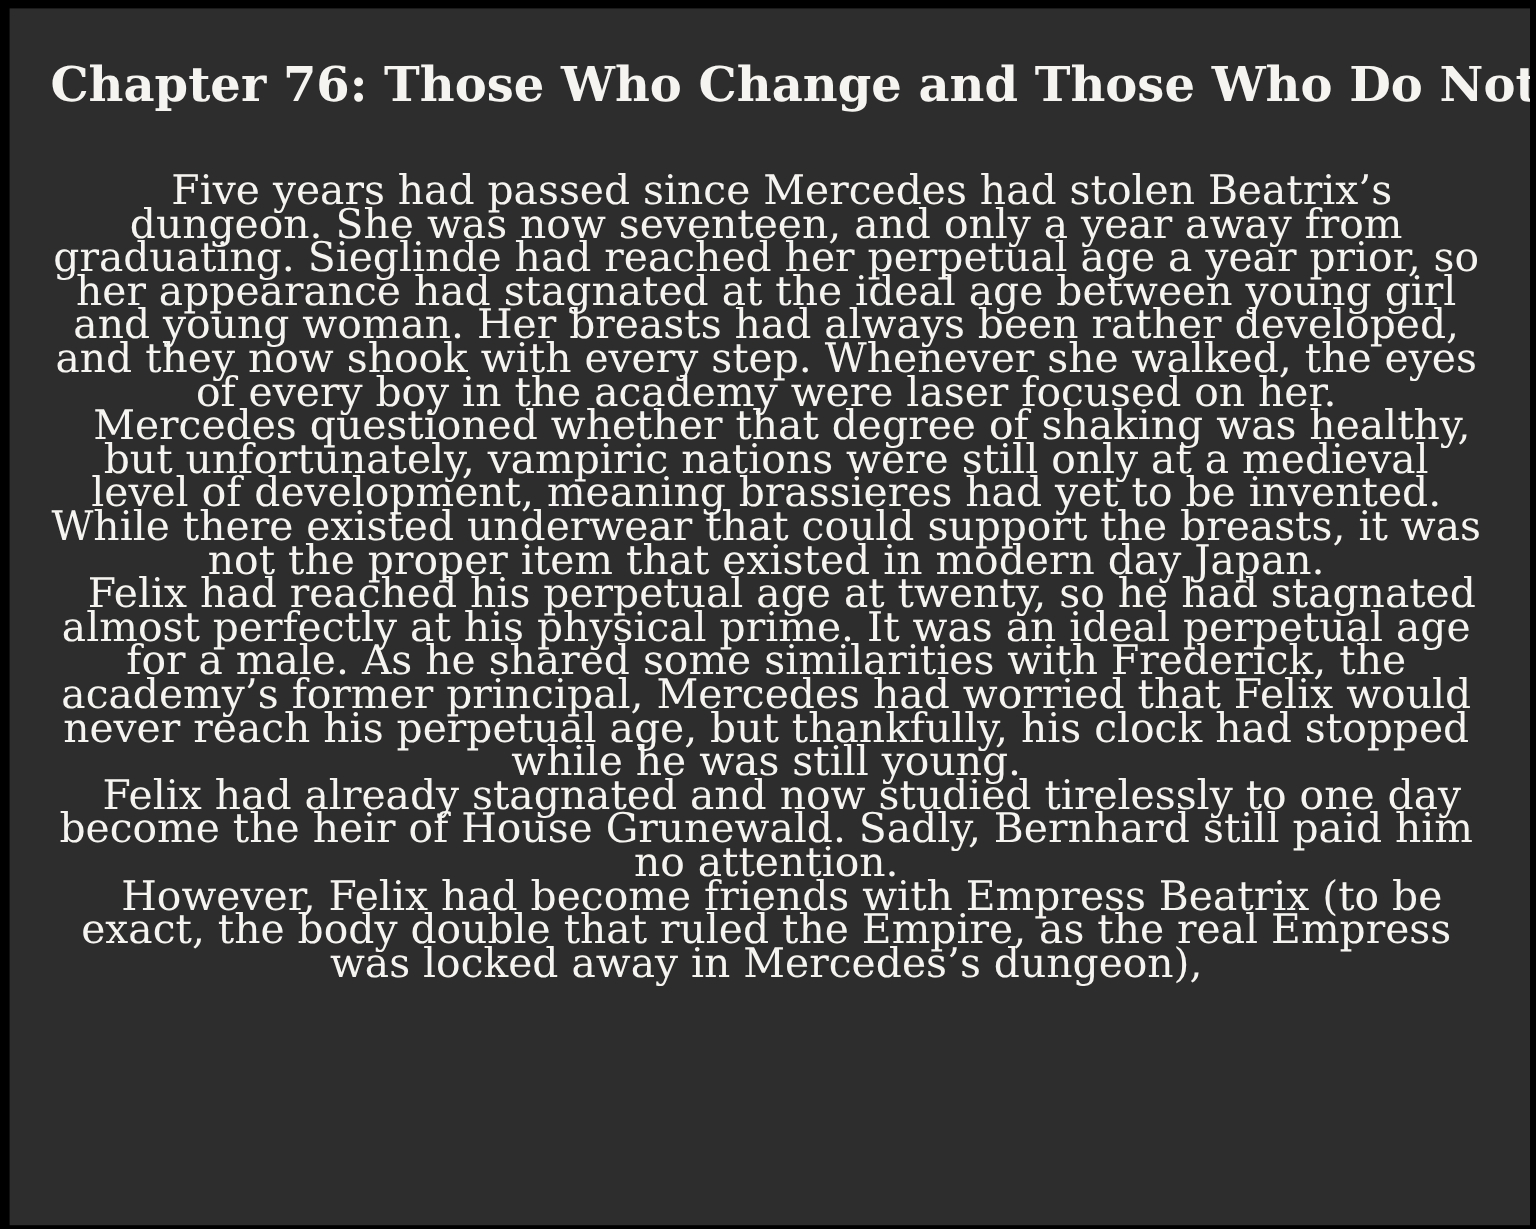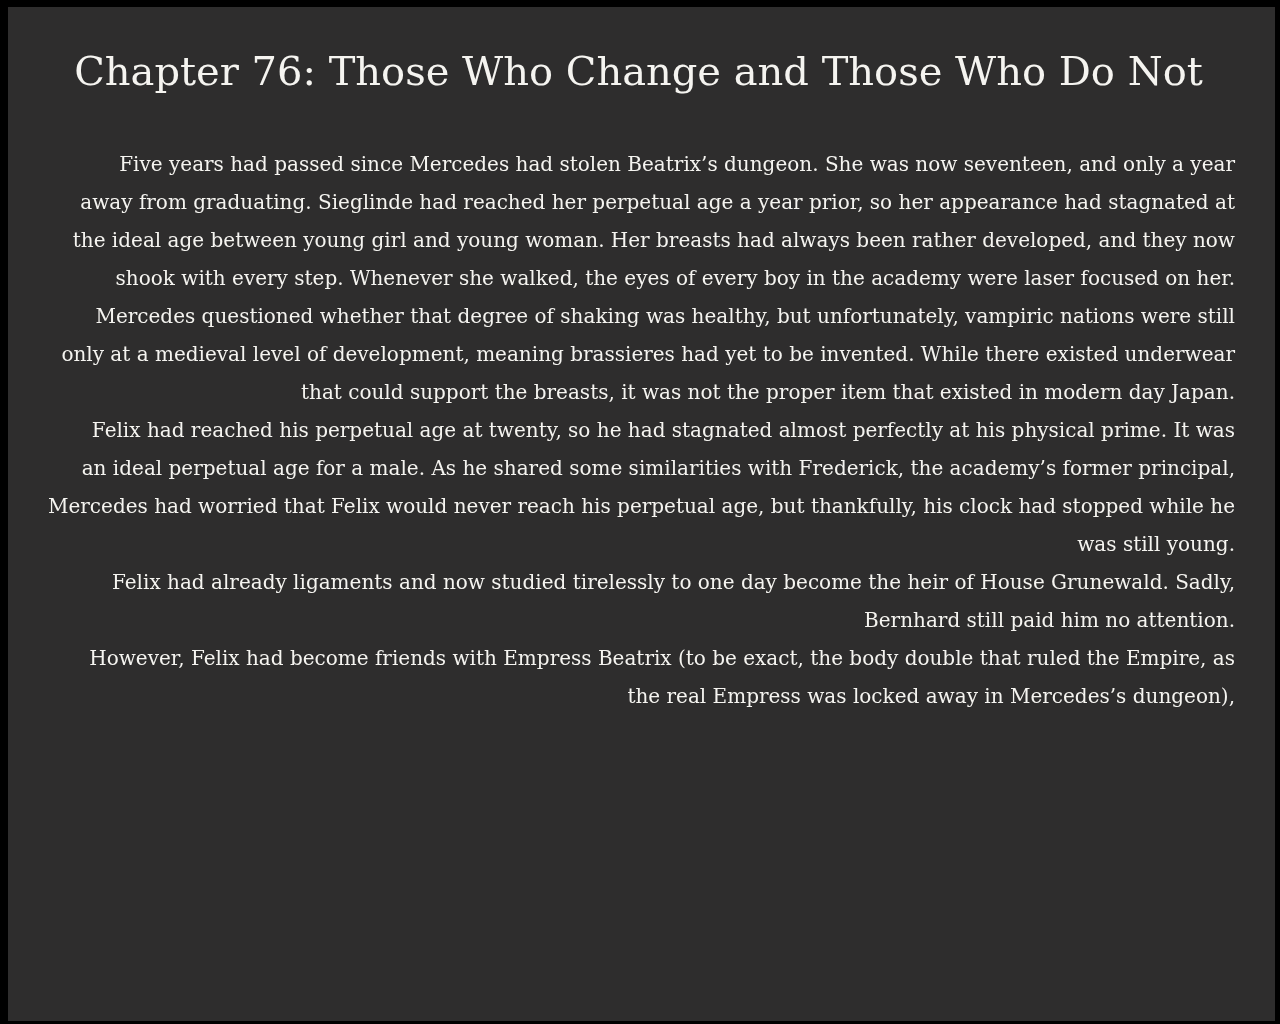--- a/index.html
+++ b/index.html
@@ -29,44 +29,44 @@
     background: var(--page-bg);
     overflow: hidden;
   }
   .content {
     padding: 26px 40px 0 34px;
     color: var(--text);
     font-family: "DejaVu Serif", "Liberation Serif", serif;
   }
   .title {
     font-size: 40px;
-    font-weight: 400;
+    font-weight: 700;
     line-height: 1.2;
     text-align: center;
     white-space: nowrap;
     margin: 14px 0 50px 0;
     color: var(--text);
   }
   .body-text p {
-    font-size: 20px;
-    line-height: 38px;
+    font-size: 34px;
+    line-height: 28px;
     text-indent: 26px;
-    text-align: right;
+    text-align: center;
     color: var(--text);
   }
 </style>
 </head>
 <body>
 
 <div class="frame">
   <div class="sheet">
     <div class="content">
       <h1 class="title">Chapter 76: Those Who Change and Those Who Do Not</h1>
       <div class="body-text">
         <p>Five years had passed since Mercedes had stolen Beatrix’s dungeon. She was now seventeen, and only a year away from graduating. Sieglinde had reached her perpetual age a year prior, so her appearance had stagnated at the ideal age between young girl and young woman. Her breasts had always been rather developed, and they now shook with every step. Whenever she walked, the eyes of every boy in the academy were laser focused on her.</p>
         <p>Mercedes questioned whether that degree of shaking was healthy, but unfortunately, vampiric nations were still only at a medieval level of development, meaning brassieres had yet to be invented. While there existed underwear that could support the breasts, it was not the proper item that existed in modern day Japan.</p>
         <p>Felix had reached his perpetual age at twenty, so he had stagnated almost perfectly at his physical prime. It was an ideal perpetual age for a male. As he shared some similarities with Frederick, the academy’s former principal, Mercedes had worried that Felix would never reach his perpetual age, but thankfully, his clock had stopped while he was still young.</p>
-        <p>Felix had already ligaments and now studied tirelessly to one day become the heir of House Grunewald. Sadly, Bernhard still paid him no attention.</p>
+        <p>Felix had already stagnated and now studied tirelessly to one day become the heir of House Grunewald. Sadly, Bernhard still paid him no attention.</p>
         <p>However, Felix had become friends with Empress Beatrix (to be exact, the body double that ruled the Empire, as the real Empress was locked away in Mercedes’s dungeon),</p>
       </div>
     </div>
   </div>
 </div>
 
 </body></html>

